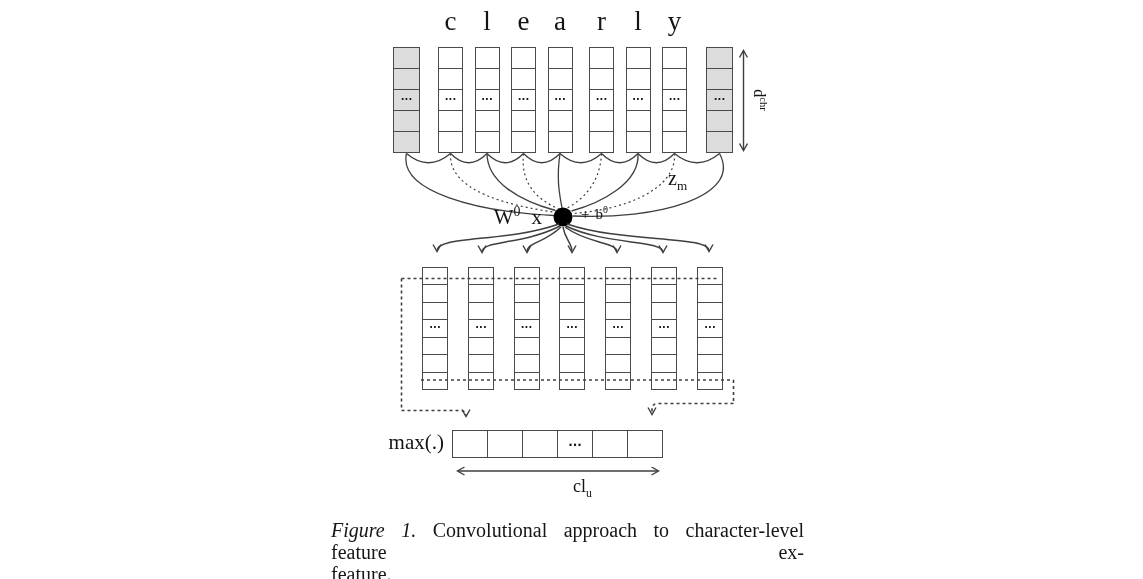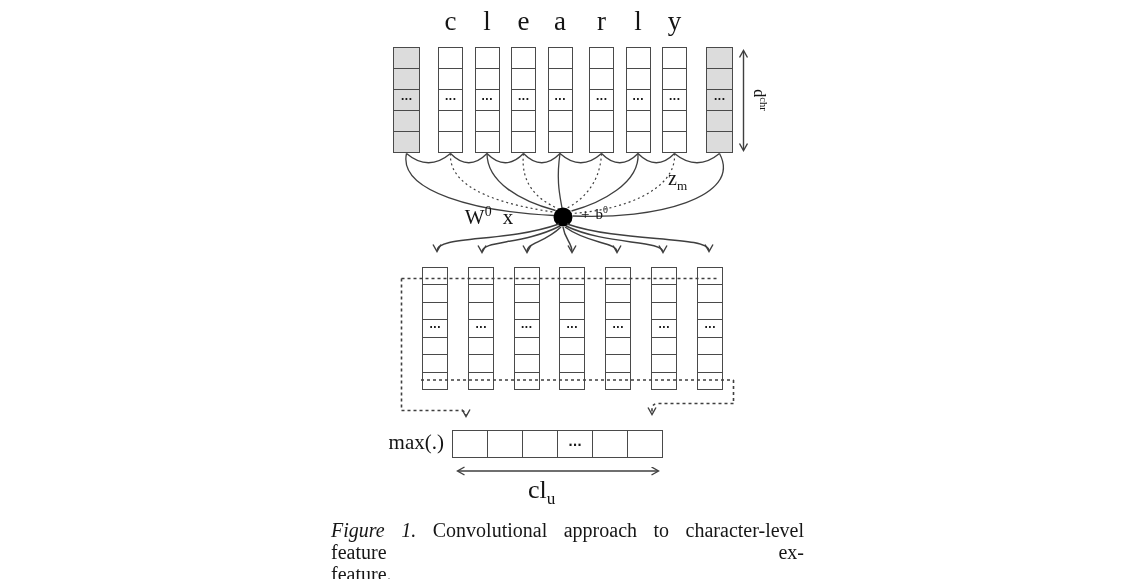--- a/index.html
+++ b/index.html
@@ -22,26 +22,26 @@
 
   .letter{position:absolute;z-index:6;transform:translateX(-50%);
           font-size:27px;color:var(--text);line-height:1;}
 
   .lbl{position:absolute;z-index:6;color:var(--text);line-height:1;}
   sup{font-size:66%;} sub{font-size:66%;}
 
   #dchr-label{left:734px;top:90px;width:48px;height:20px;text-align:center;
               font-size:16px;transform:rotate(90deg);}
   #zm-label{left:668px;top:168px;font-size:20px;}
-  #weight-label{left:452px;top:205px;width:74px;text-align:center;font-size:21px;}
+  #weight-label{left:468px;top:205px;width:74px;text-align:right;font-size:21px;}
   #weight-label .op{margin-left:11px;}
   #bias-label{left:581px;top:205px;font-size:15px;}
   #bias-label .base{margin-left:6px;}
   #max-label{left:356px;top:432px;width:88px;text-align:right;font-size:21px;}
-  #clu-label{left:528px;top:477px;width:64px;text-align:left;font-size:26px;}
+  #clu-label{left:528px;top:477px;width:64px;text-align:right;font-size:18px;}
 
   #pooled-row{position:absolute;z-index:1;left:452px;top:430px;width:211px;height:28px;
               display:flex;border:1.6px solid var(--cell_border);background:var(--cell_fill);box-sizing:border-box;}
   .pcell{flex:1;border-left:1.5px solid var(--cell_border);display:flex;align-items:center;justify-content:center;}
   .pcell:first-child{border-left:none;}
   .pcell .dots{font-size:12px;transform:translateY(-2px);}
 
   #figure-caption{position:absolute;z-index:6;left:331px;top:519px;width:473px;
                   font-size:20px;color:#161616;line-height:22px;}
   #caption-line1{text-align:justify;text-align-last:justify;}

